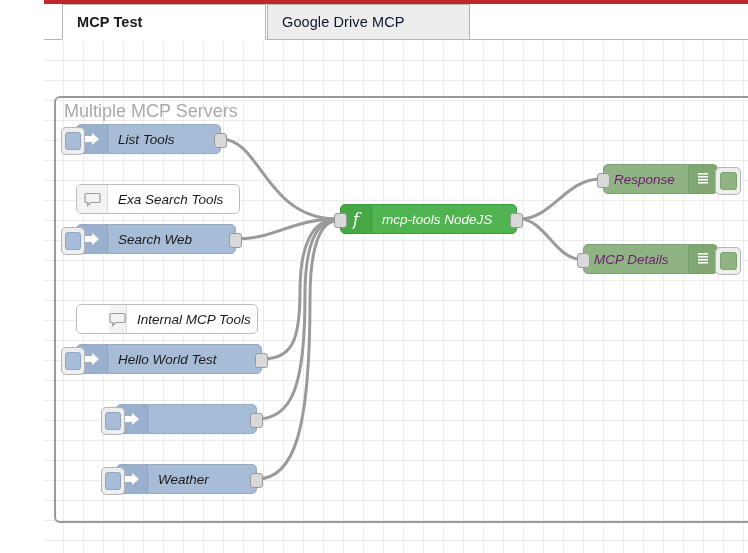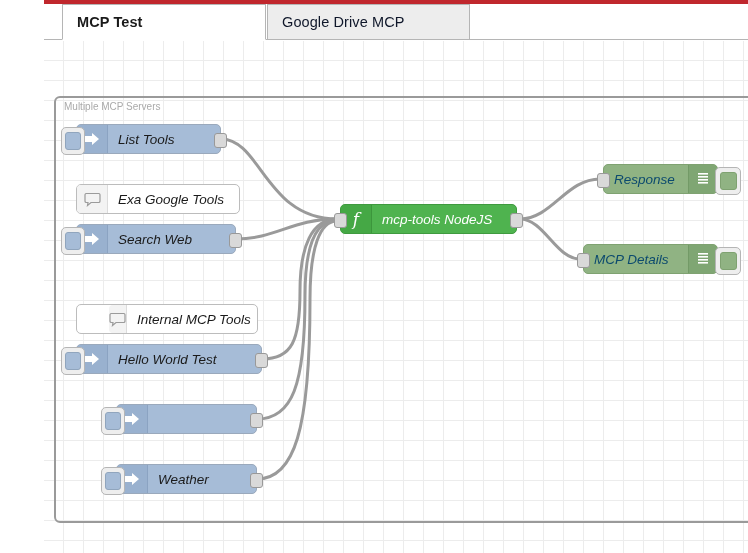--- a/index.html
+++ b/index.html
@@ -95,21 +95,21 @@
 
   
   .group-box {
     position: absolute;
     border: 2px solid #9a9a9a;
     border-radius: 6px;
     background: transparent;
   }
   .group-label {
     position: absolute;
-    font-size: 10px;
+    font-size: 18px;
     color: #aaaaaa;
     white-space: nowrap;
     user-select: none;
   }
 
   
   .wires {
     position: absolute;
     left: 0; top: 0;
     width: 748px; height: 512px;
@@ -208,21 +208,21 @@
     justify-content: center;
   }
   .node.func .label { color: #ffffff; }
 
   
   .node.debug {
     background: #90b383;
     border: 1px solid #7fa271;
     justify-content: space-between;
   }
-  .node.debug .label { color: #0c4a6e; justify-content: flex-start; }
+  .node.debug .label { color: #701a75; justify-content: flex-start; }
   .node.debug .icon-pane {
     width: 28px;
     background: #7fa673;
     border-left: 1px solid #739a67;
     border-radius: 0 4px 4px 0;
     display: flex;
     align-items: center;
     justify-content: center;
   }
   .debug-btn {
@@ -360,21 +360,21 @@
       <div class="label">Weather</div>
       <div class="port out"></div>
     </div>
 
     <div class="node comment" style="left:32px; top:143px; width:164px;">
       <div class="icon-pane">
         <svg width="17" height="15" viewBox="0 0 17 15">
           <path d="M2 1.5 H15 A1.5 1.5 0 0 1 16 3 V9 A1.5 1.5 0 0 1 15 10.5 H7 L3.5 13.5 L4 10.5 H2 A1.5 1.5 0 0 1 1 9 V3 A1.5 1.5 0 0 1 2 1.5 Z" fill="none" stroke="#9b9b9b" stroke-width="1.2"></path>
         </svg>
       </div>
-      <div class="label">Exa Google Tools</div>
+      <div class="label">Exa Search Tools</div>
     </div>
 
     <div class="node comment" style="left:32px; top:263px; width:182px;padding-left:32px;">
       <div class="icon-pane">
         <svg width="17" height="15" viewBox="0 0 17 15">
           <path d="M2 1.5 H15 A1.5 1.5 0 0 1 16 3 V9 A1.5 1.5 0 0 1 15 10.5 H7 L3.5 13.5 L4 10.5 H2 A1.5 1.5 0 0 1 1 9 V3 A1.5 1.5 0 0 1 2 1.5 Z" fill="none" stroke="#9b9b9b" stroke-width="1.2"></path>
         </svg>
       </div>
       <div class="label">Internal MCP Tools</div>
     </div>

